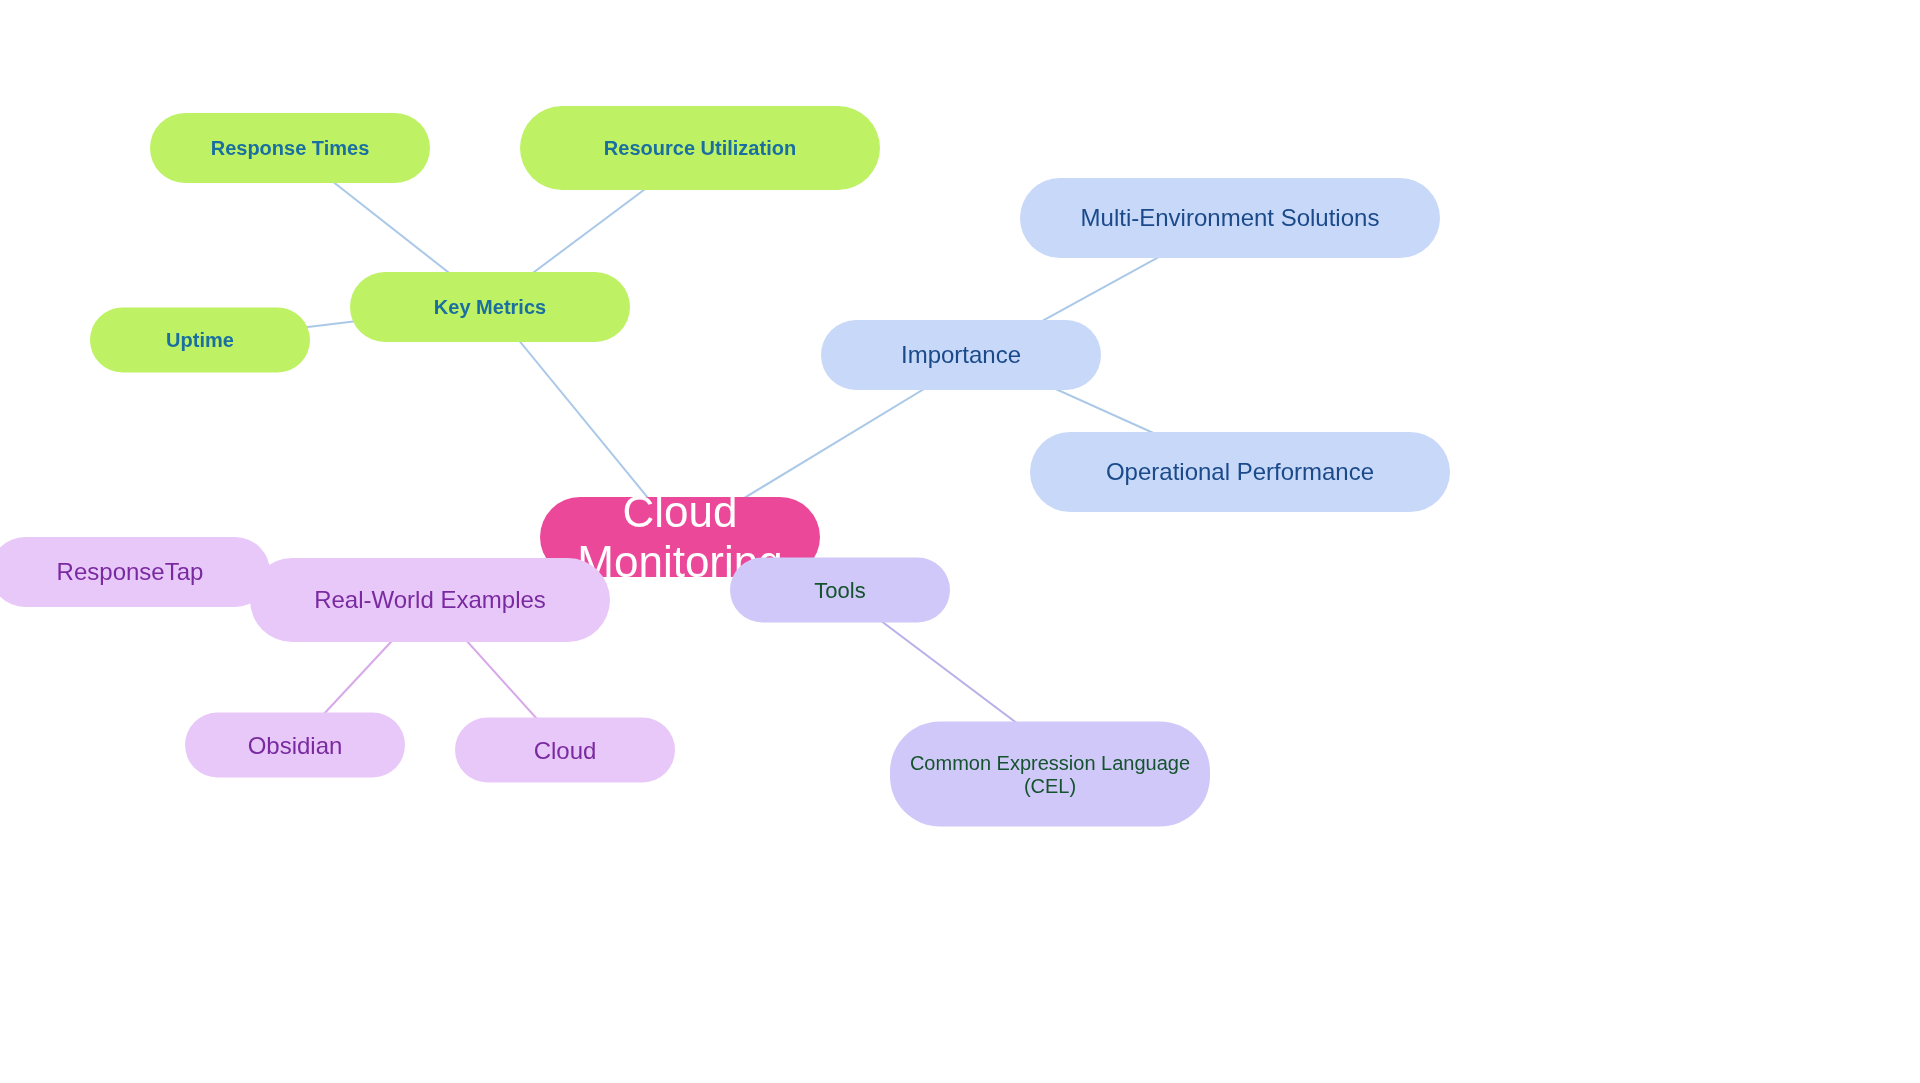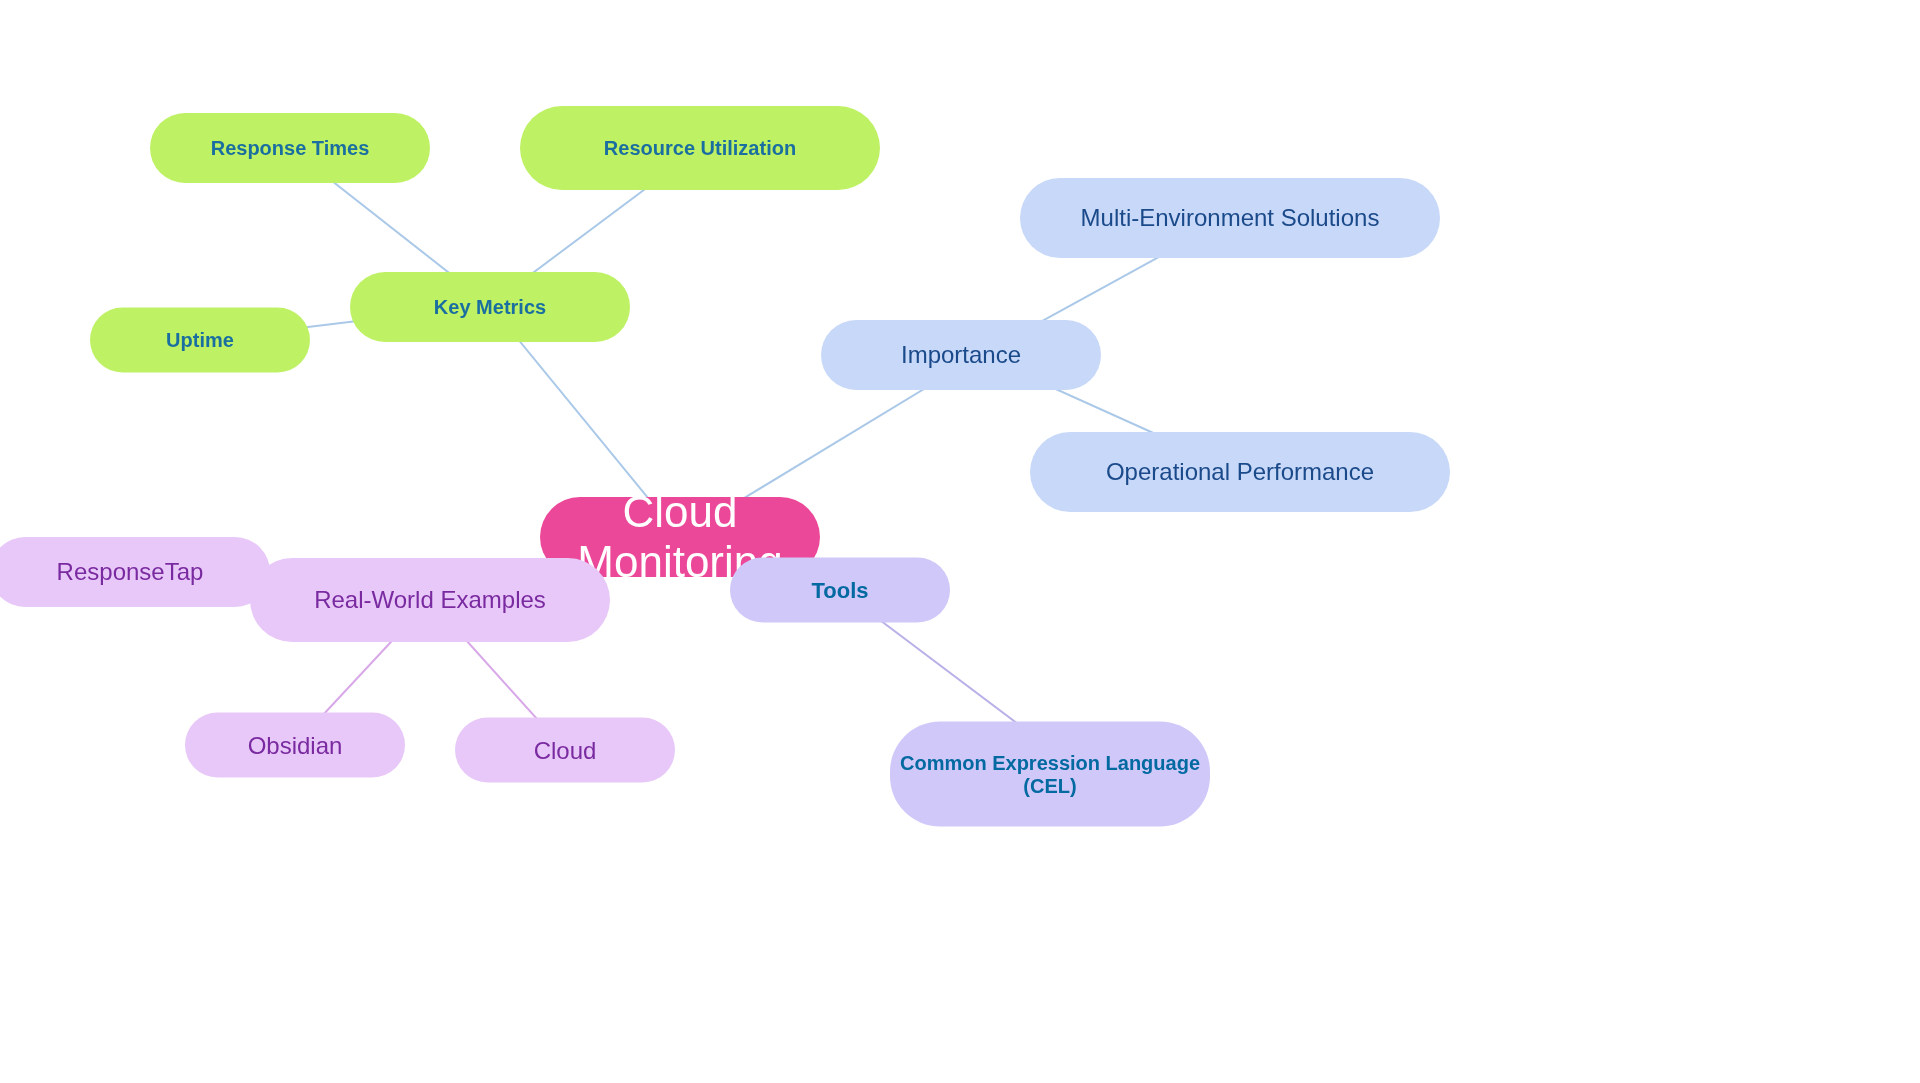--- a/index.html
+++ b/index.html
@@ -58,23 +58,23 @@
 
     .node-purple {
       background: #e8c8f8;
       color: #7a2aa0;
       font-size: 24px;
       font-weight: 400;
     }
 
     .node-lavender {
       background: #d0c8f8;
-      color: #0369a1;
+      color: #14532d;
       font-size: 22px;
-      font-weight: 700;
+      font-weight: 400;
     }
 
     .node-sm {
       width: 220px;
       height: 65px;
     }
     .node-md {
       width: 280px;
       height: 70px;
     }

